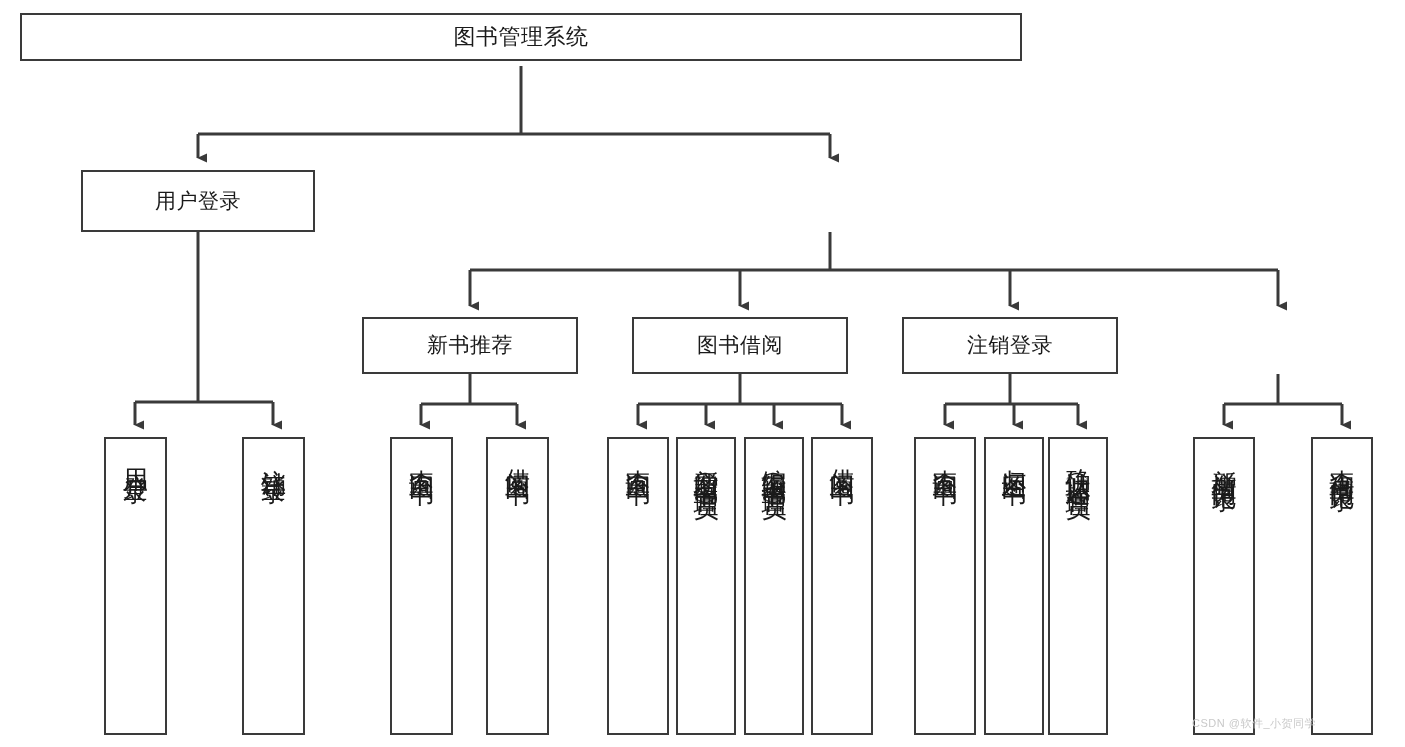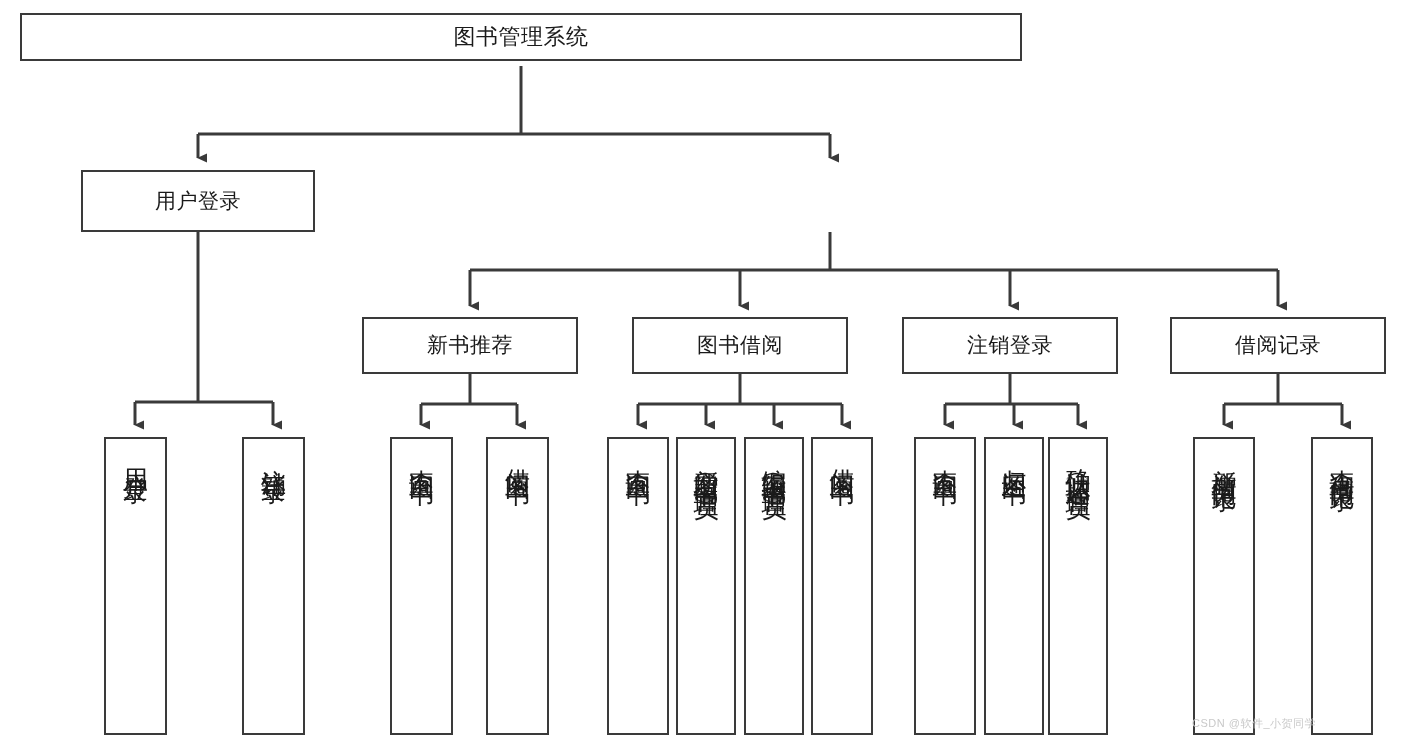--- a/index.html
+++ b/index.html
@@ -136,23 +136,20 @@
 
   <div class="node h" style="left:362px; top:317px; width:216px; height:57px;">
     <span class="label">新书推荐</span>
   </div>
   <div class="node h" style="left:632px; top:317px; width:216px; height:57px;">
     <span class="label">图书借阅</span>
   </div>
   <div class="node h" style="left:902px; top:317px; width:216px; height:57px;">
     <span class="label">注销登录</span>
   </div>
-  <div class="node h" style="left:1170px; top:317px; width:216px; height:57px;">
-    <span class="label">借阅记录</span>
-  </div>
 
   <div class="node v" style="left:104px; top:437px; width:63px; height:298px;">
     <span class="label">用户登录</span>
   </div>
   <div class="node v" style="left:242px; top:437px; width:63px; height:298px;">
     <span class="label">注销登录</span>
   </div>
 
   <div class="node v" style="left:390px; top:437px; width:63px; height:298px;">
     <span class="label">查询图书</span>

